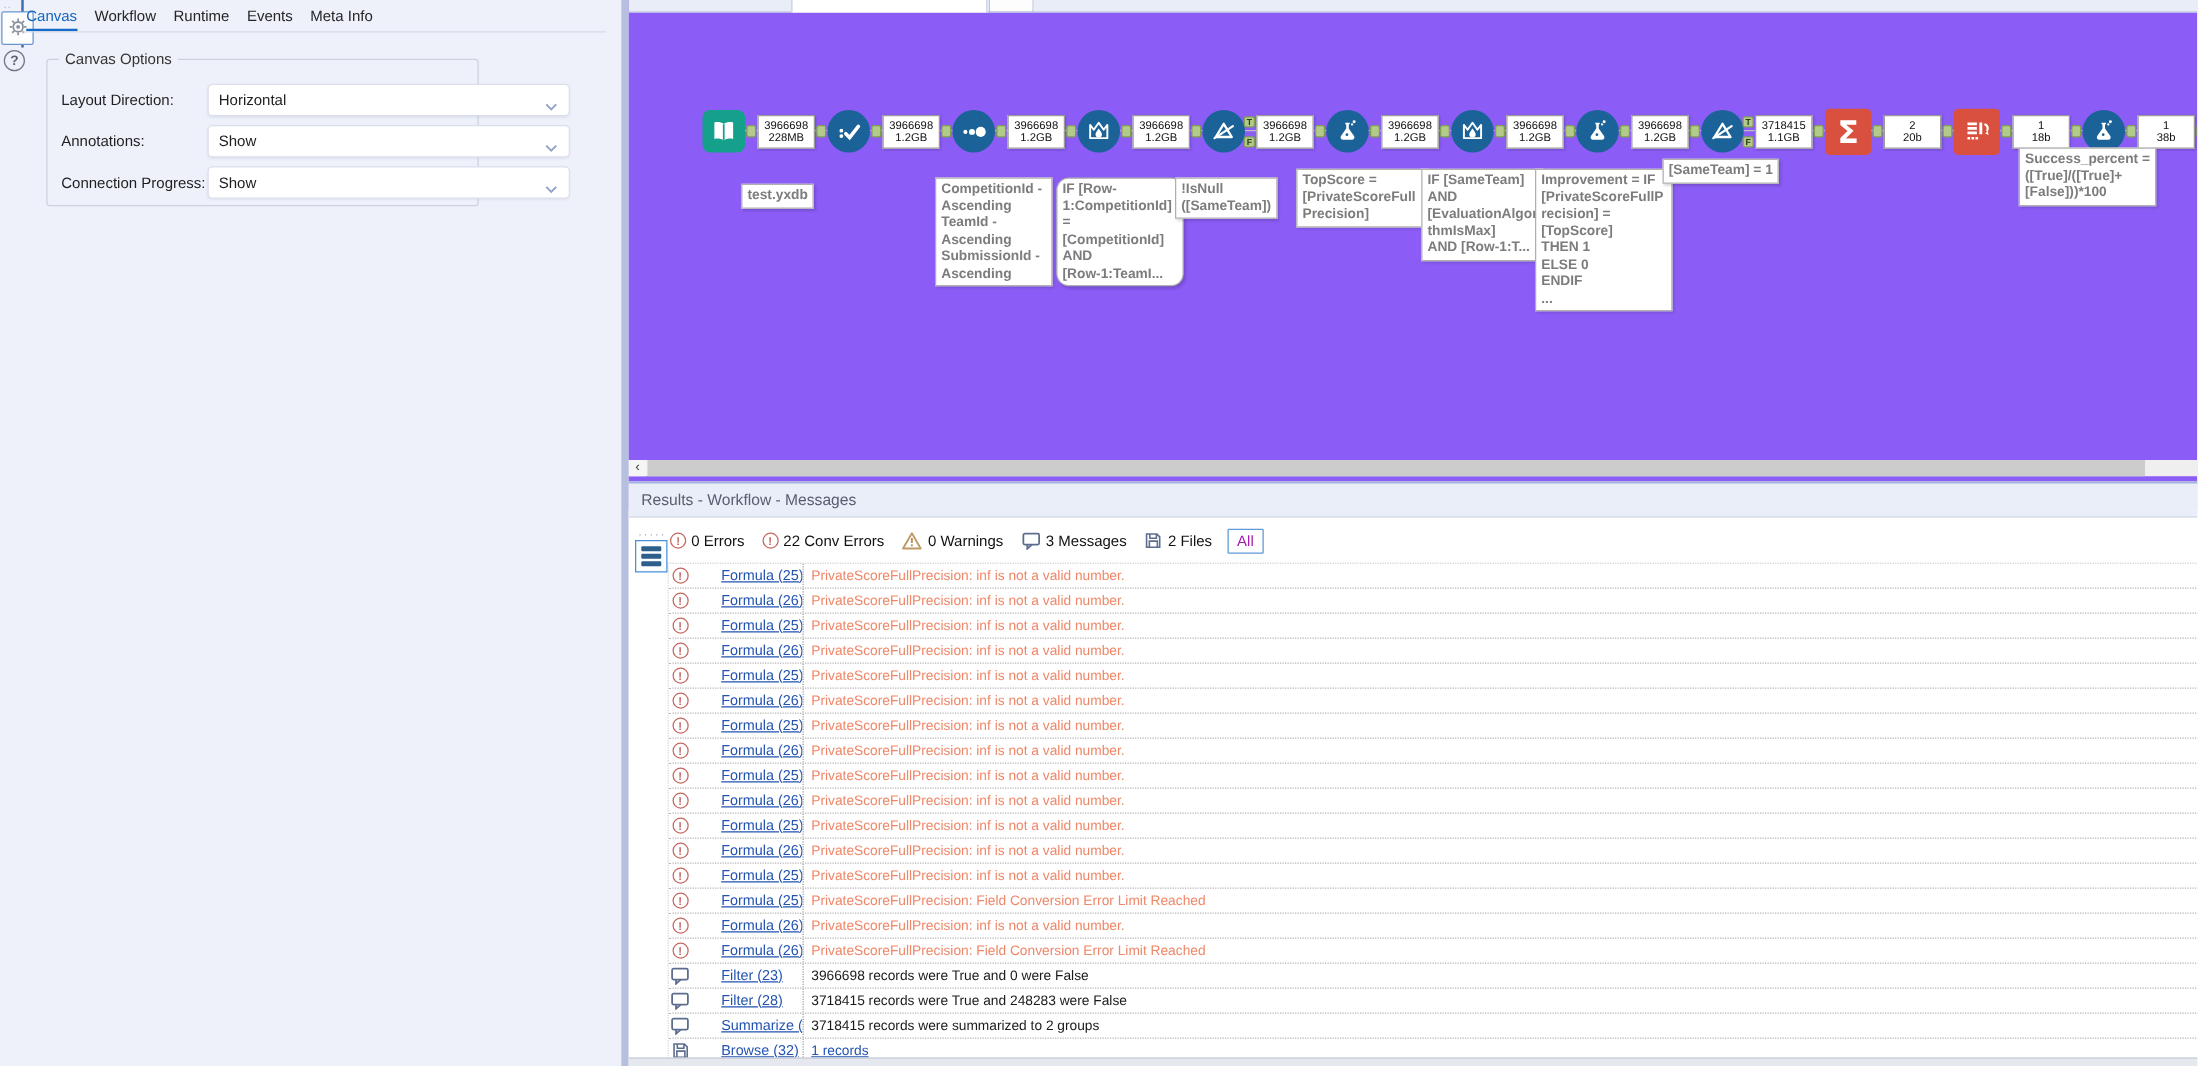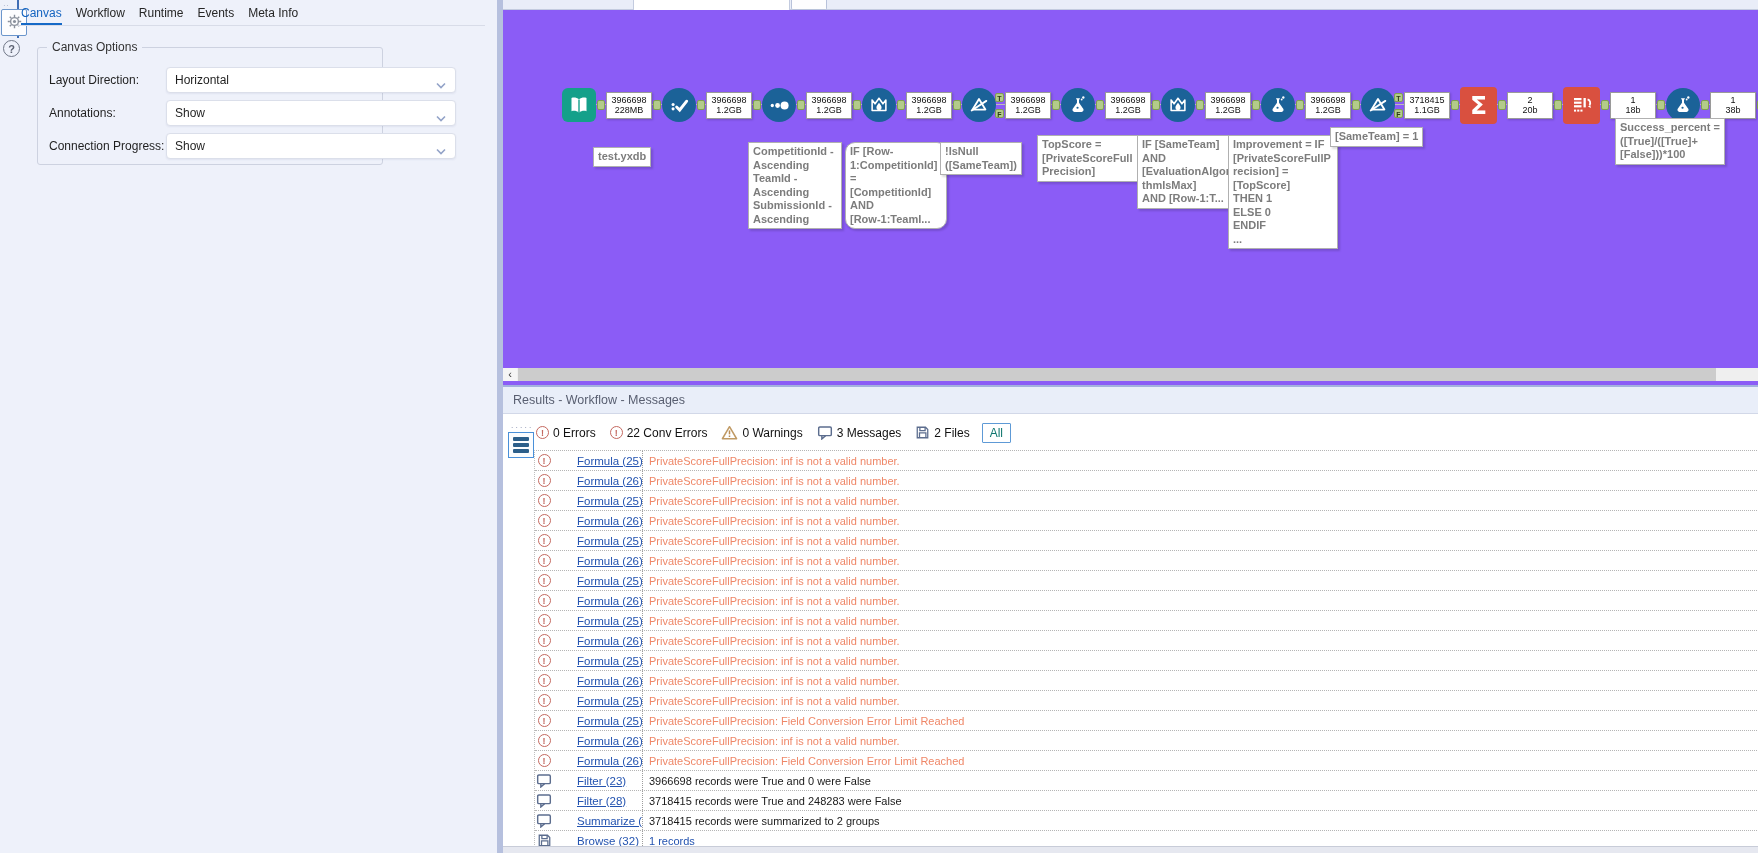--- a/index.html
+++ b/index.html
@@ -73,21 +73,21 @@
   .results-gutter{position:absolute;left:5px;top:38px;width:28px;}
   .gutter-grip{color:#9aa2bc;font-size:9px;letter-spacing:2px;line-height:5px;text-align:center;}
   .layout-btn{margin-top:2px;width:26px;height:26px;border:1px solid #4a90d9;background:#fbfdff;display:flex;flex-direction:column;
               align-items:center;justify-content:center;gap:2px;box-sizing:border-box;}
   .layout-btn .bar{width:16px;height:4px;background:#2c5f8a;border-radius:1px;}
   .results-toolbar{margin-left:33px;height:35px;display:flex;align-items:center;gap:14px;padding-top:1px;}
   .count-item{display:flex;align-items:center;gap:4px;font-size:12px;color:#111;white-space:nowrap;}
   .err-circ{width:14px;height:14px;border:1.7px solid #c4685f;border-radius:50%;color:#c4685f;font-weight:bold;font-size:9px;
             display:flex;align-items:center;justify-content:center;box-sizing:border-box;flex:none;}
   .err-circ.small{width:13px;height:13px;}
-  .all-btn{border:1px solid #5e9ad6;background:#fff;padding:2px 7px;font-size:12px;color:#0f766e;border-radius:1px;margin-left:-2px;}
+  .all-btn{border:1px solid #5e9ad6;background:#fff;padding:2px 7px;font-size:12px;color:#a21caf;border-radius:1px;margin-left:-2px;}
   .msg-list{margin-left:31px;border-top:1px dotted #b5b5b5;border-left:1px dotted #c0c0c0;}
   .msg-row{height:19px;display:flex;align-items:center;border-bottom:1px dotted #b5b5b5;overflow:hidden;}
   .msg-icon{width:18px;display:flex;justify-content:center;flex:none;}
   .msg-tool{width:89px;flex:none;font-size:11.5px;white-space:nowrap;overflow:hidden;}
   .msg-tool a{color:#2353b0;text-decoration:underline;padding-left:24px;}
   .msg-text{flex:1;border-left:1px dotted #9d9d9d;padding-left:6px;font-size:11px;white-space:nowrap;overflow:hidden;height:100%;
             display:flex;align-items:center;}
   .msg-text.conv{color:#ef8768;}
   .msg-text.info{color:#1a1a1a;}
   .msg-text.final{color:#ed6f2d;font-weight:bold;}

